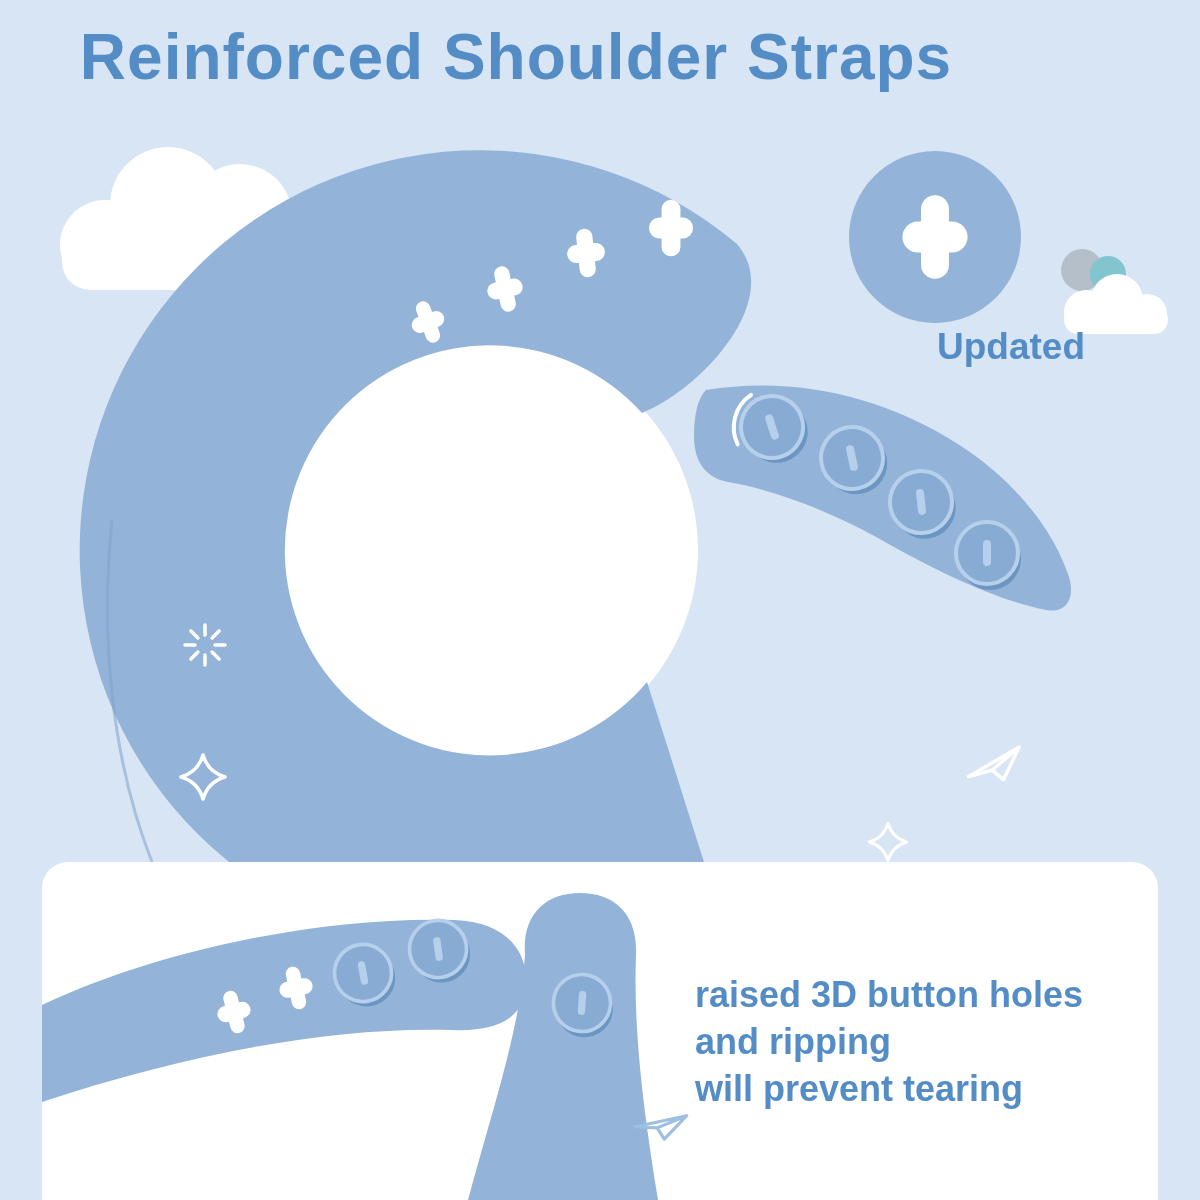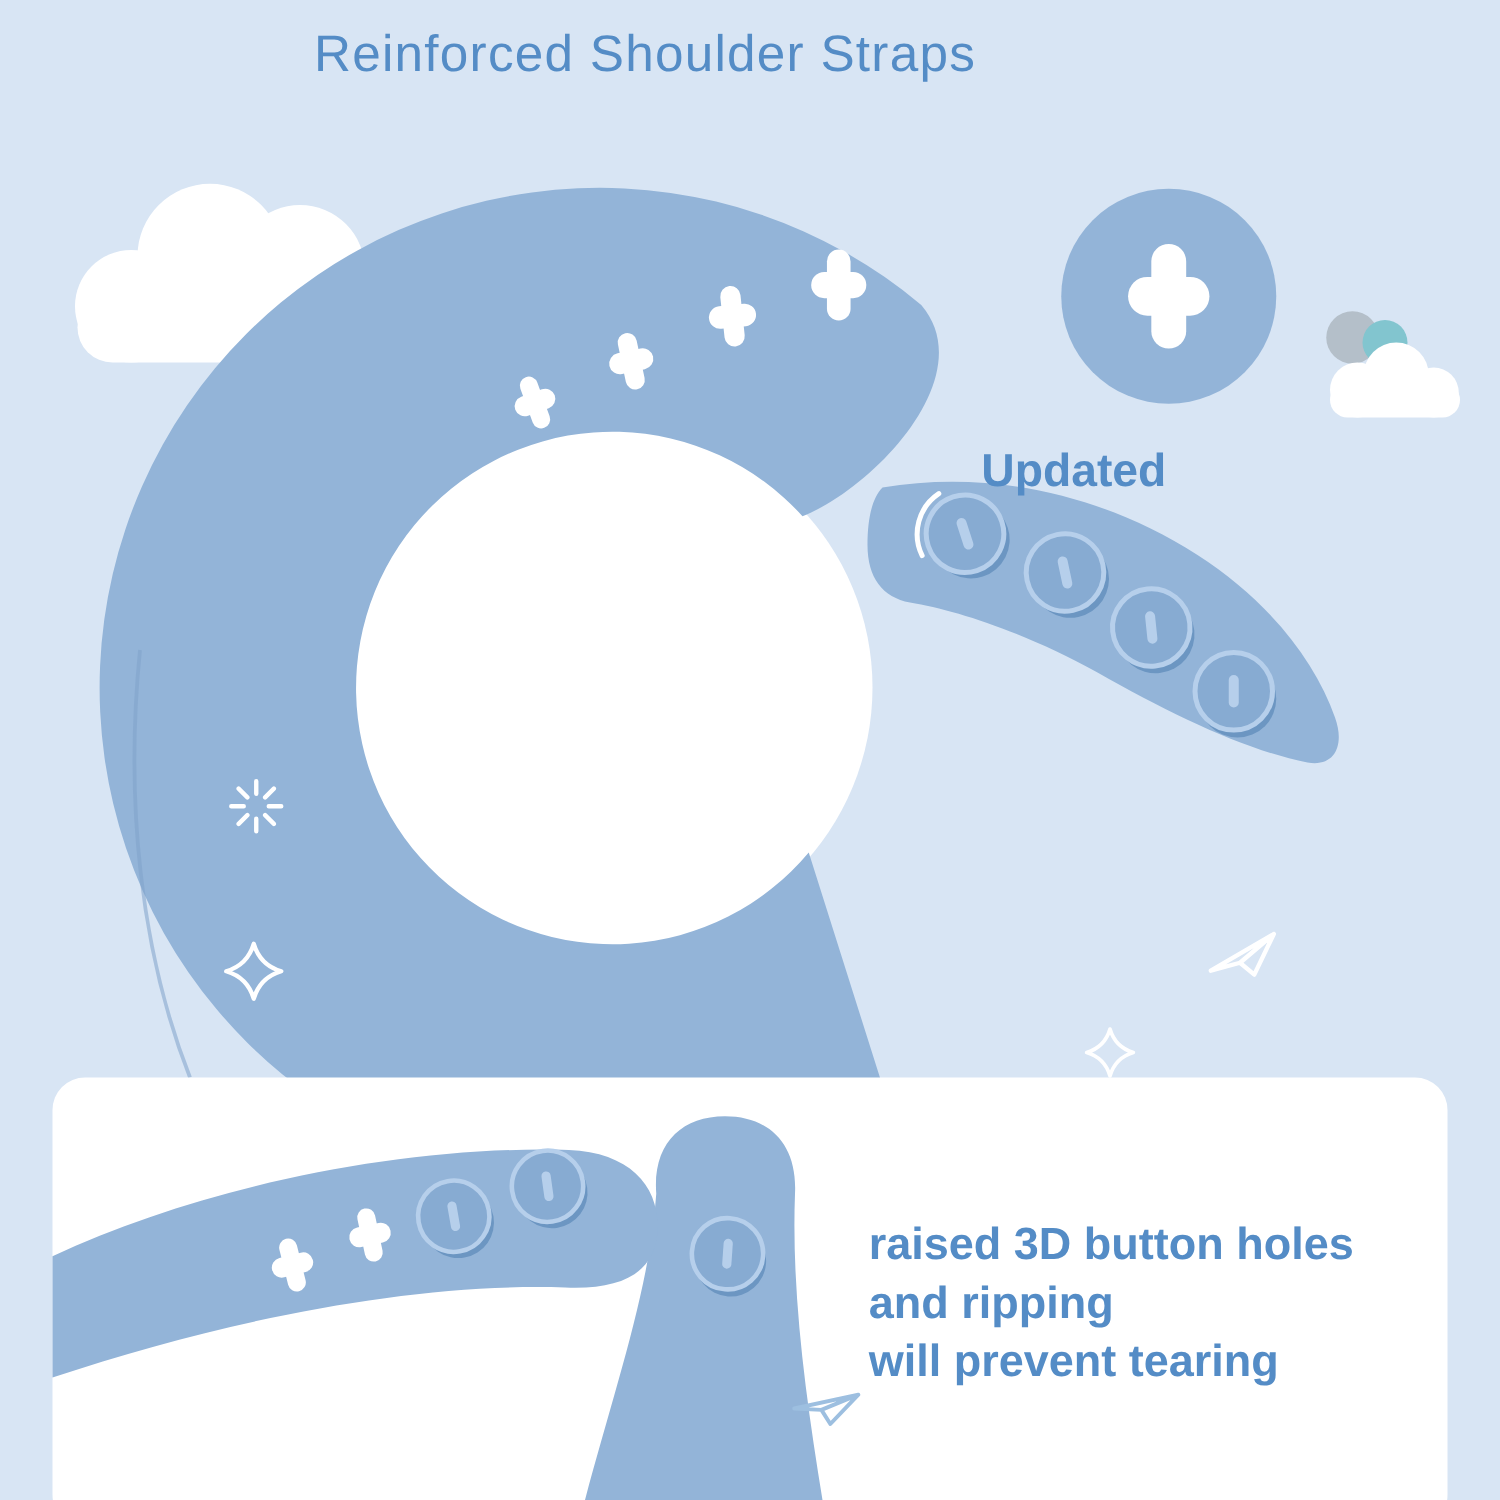--- a/index.html
+++ b/index.html
@@ -7,29 +7,28 @@
     position:relative;
     width:1200px;height:1200px;
     overflow:hidden;
     background:var(--background,#d8e5f4);
     font-family:"Liberation Sans", sans-serif;
   }
   .stage svg{position:absolute;left:0;top:0;}
   .title{
     position:absolute;left:0;top:20px;width:1032px;
     text-align:center;
-    font-size:41px;font-weight:normal;letter-spacing:1px;
+    font-size:64px;font-weight:bold;letter-spacing:1px;
     color:var(--heading-text,#548cc6);
   }
   .updated{
     position:absolute;left:785px;top:326px;width:300px;
-    text-align:left;
+    text-align:right;
     font-size:37px;font-weight:bold;
     color:var(--heading-text,#548cc6);
-    margin-top:30px;
   }
   .caption{
     position:absolute;left:695px;top:972px;width:490px;
     font-size:36px;font-weight:bold;line-height:1.3;
     color:var(--caption-text,#548cc6);
   }
   
   .cloud{fill:var(--cloud,#ffffff);}
   .bib{fill:var(--bib,#93b4d8);}
   .hole{fill:var(--hole,#ffffff);}

